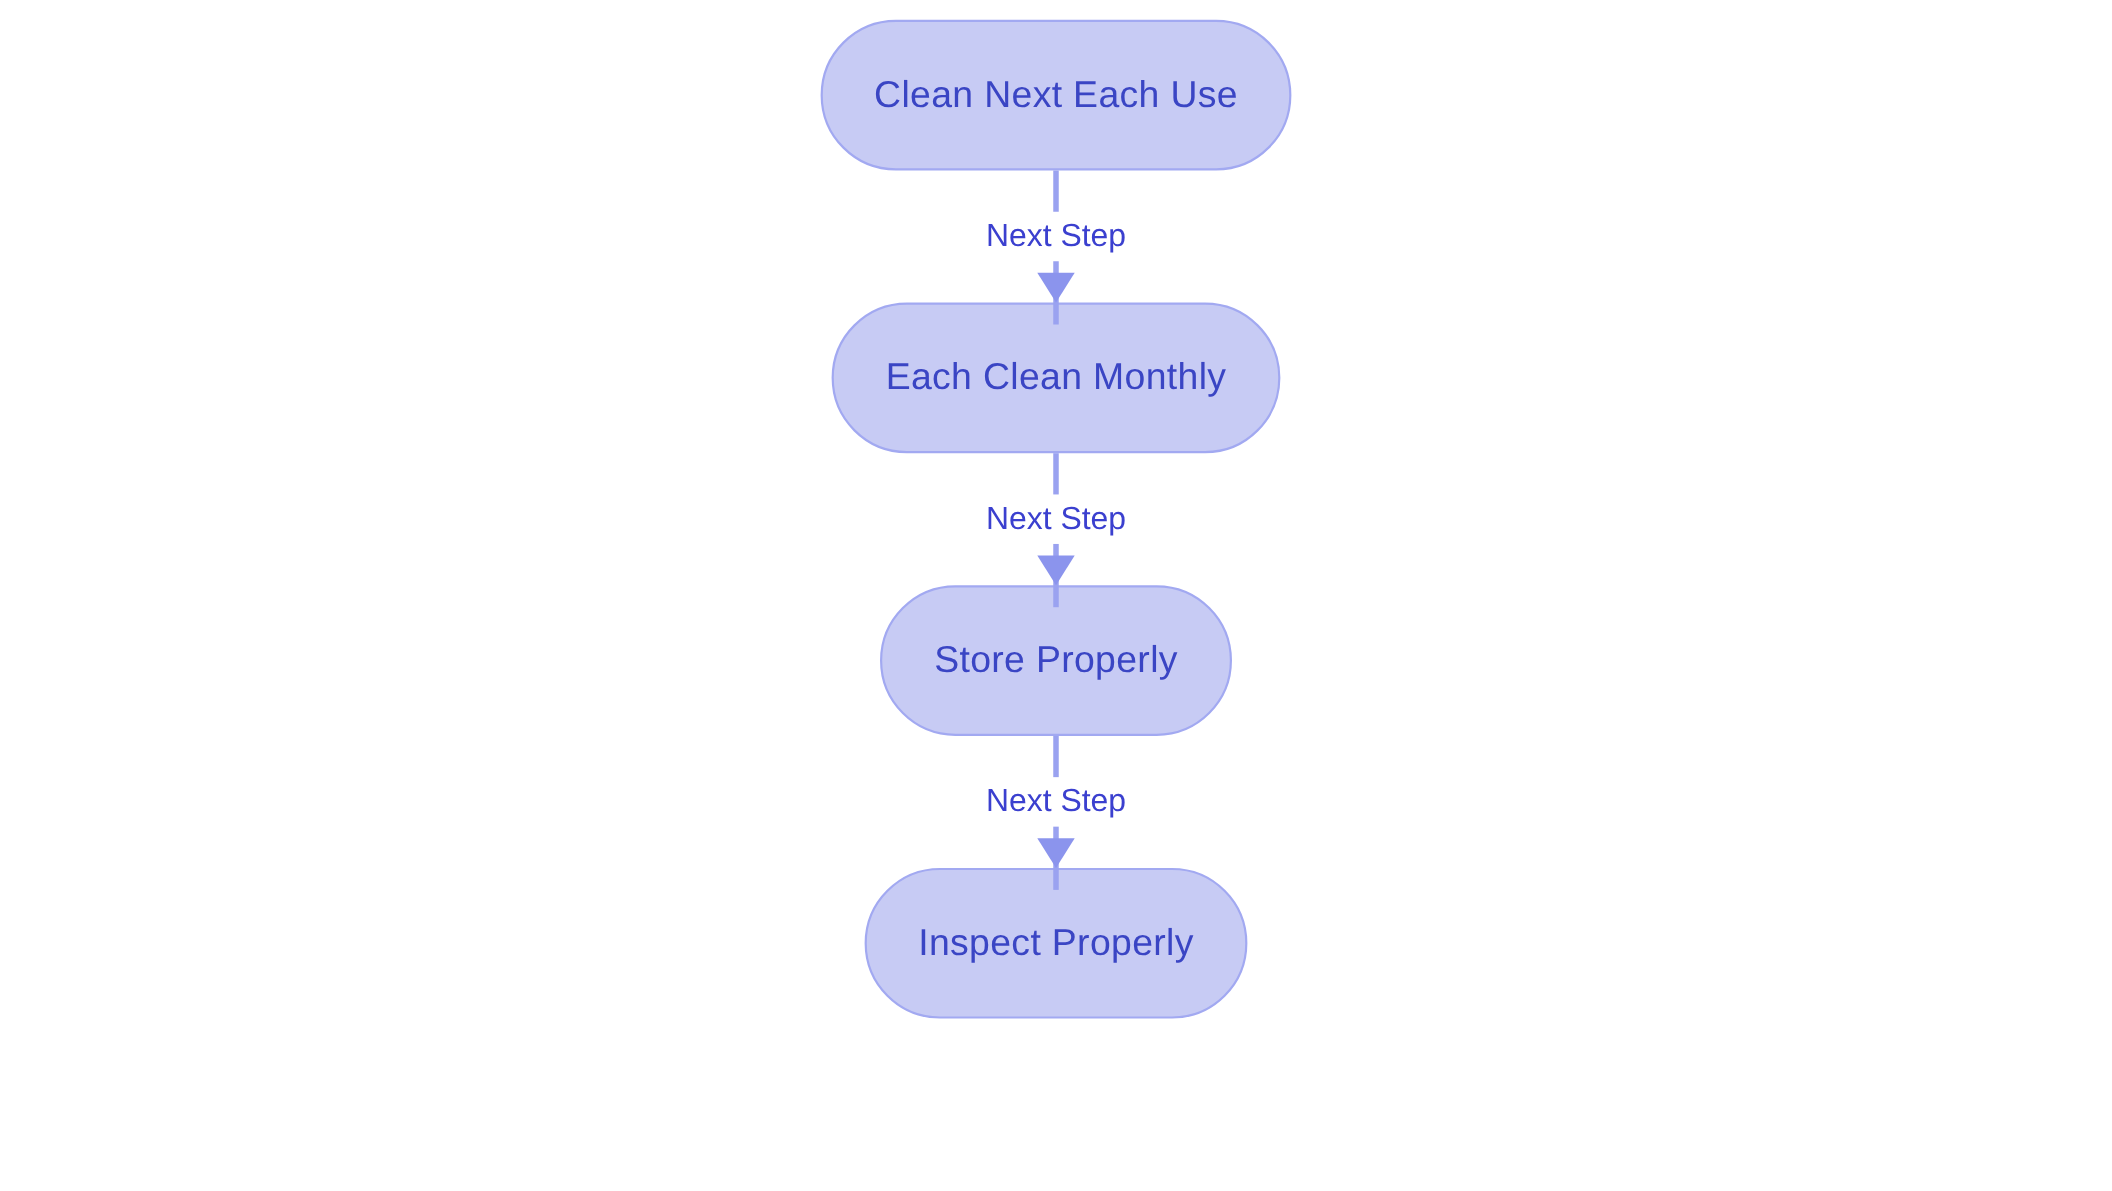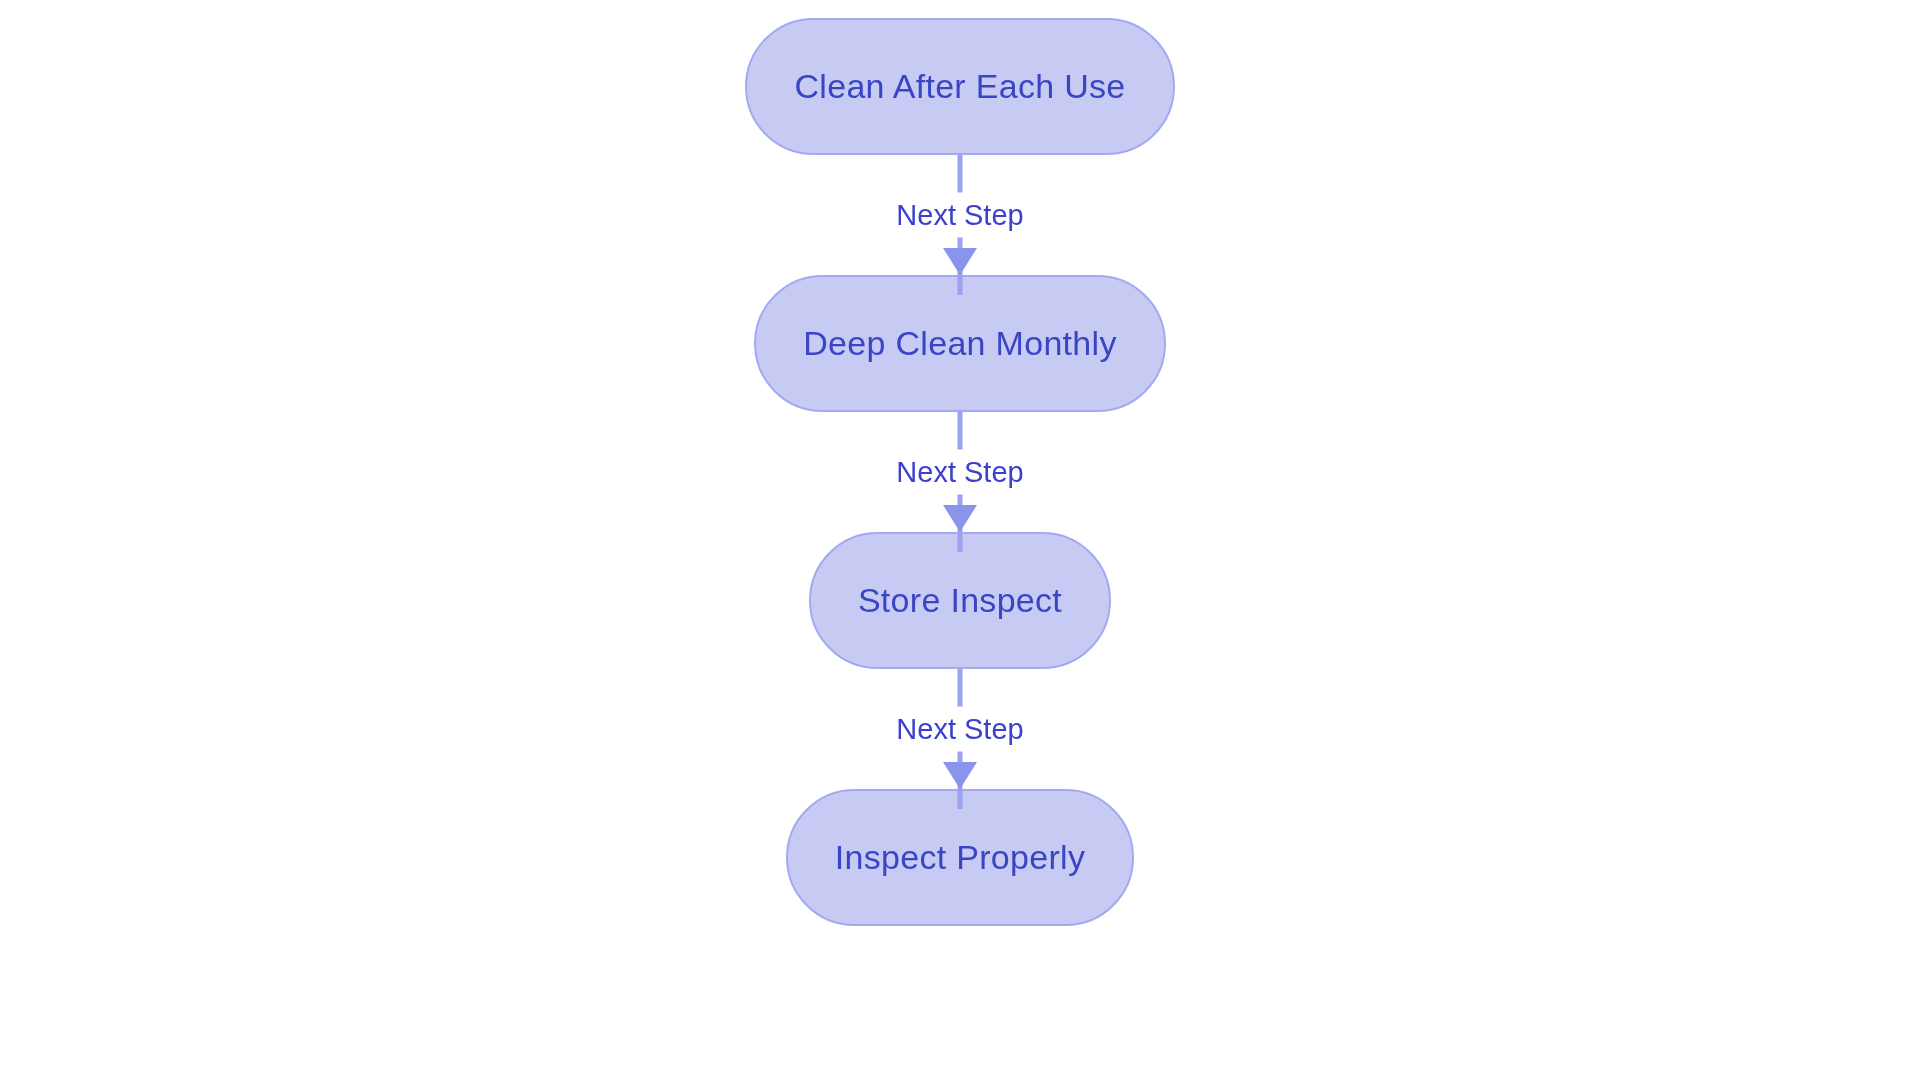--- a/index.html
+++ b/index.html
@@ -81,41 +81,41 @@
     font-size: 29px;
     white-space: nowrap;
   }
 </style>
 </head>
 <body>
 
 <div class="canvas">
 
   <div class="node">
-    <span class="node-label">Clean After Each Use</span>
+    <span class="node-label">Clean Next Each Use</span>
   </div>
 
   <div class="connector">
     <div class="edge-line"></div>
     <div class="arrowhead"></div>
     <div class="edge-label">Next Step</div>
   </div>
 
   <div class="node">
-    <span class="node-label">Deep Clean Monthly</span>
+    <span class="node-label">Each Clean Monthly</span>
   </div>
 
   <div class="connector">
     <div class="edge-line"></div>
     <div class="arrowhead"></div>
     <div class="edge-label">Next Step</div>
   </div>
 
   <div class="node">
-    <span class="node-label">Store Inspect</span>
+    <span class="node-label">Store Properly</span>
   </div>
 
   <div class="connector">
     <div class="edge-line"></div>
     <div class="arrowhead"></div>
     <div class="edge-label">Next Step</div>
   </div>
 
   <div class="node">
     <span class="node-label">Inspect Properly</span>

